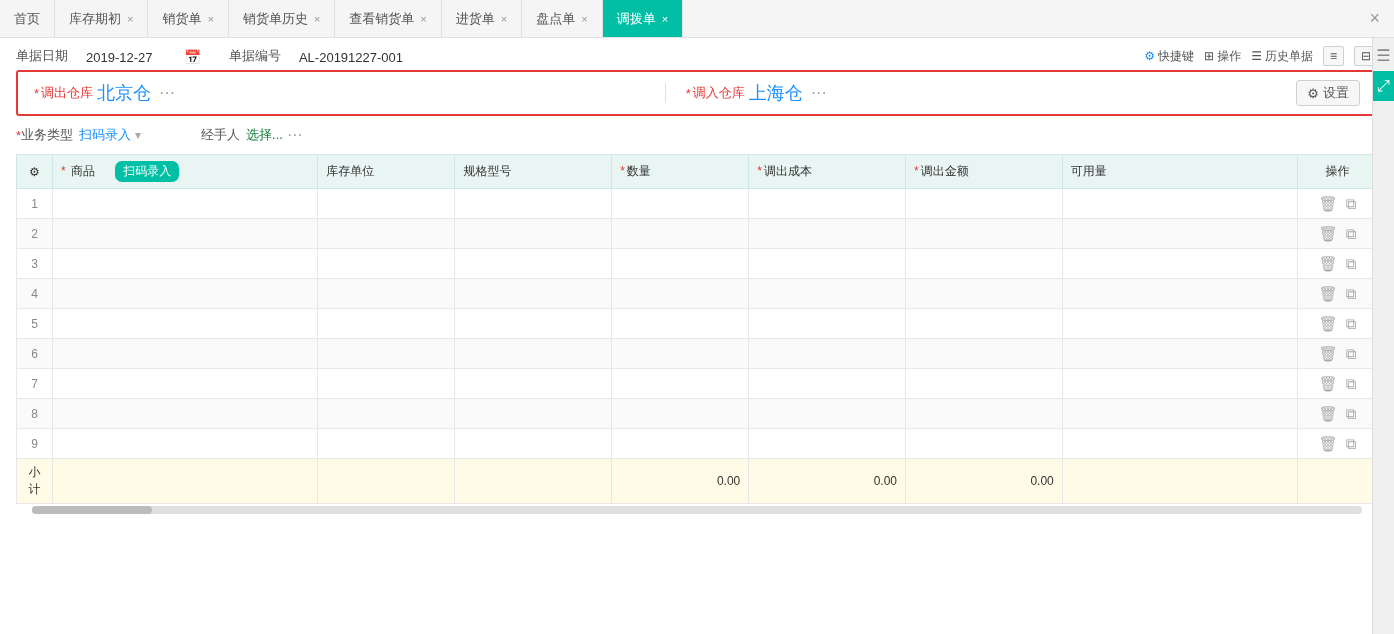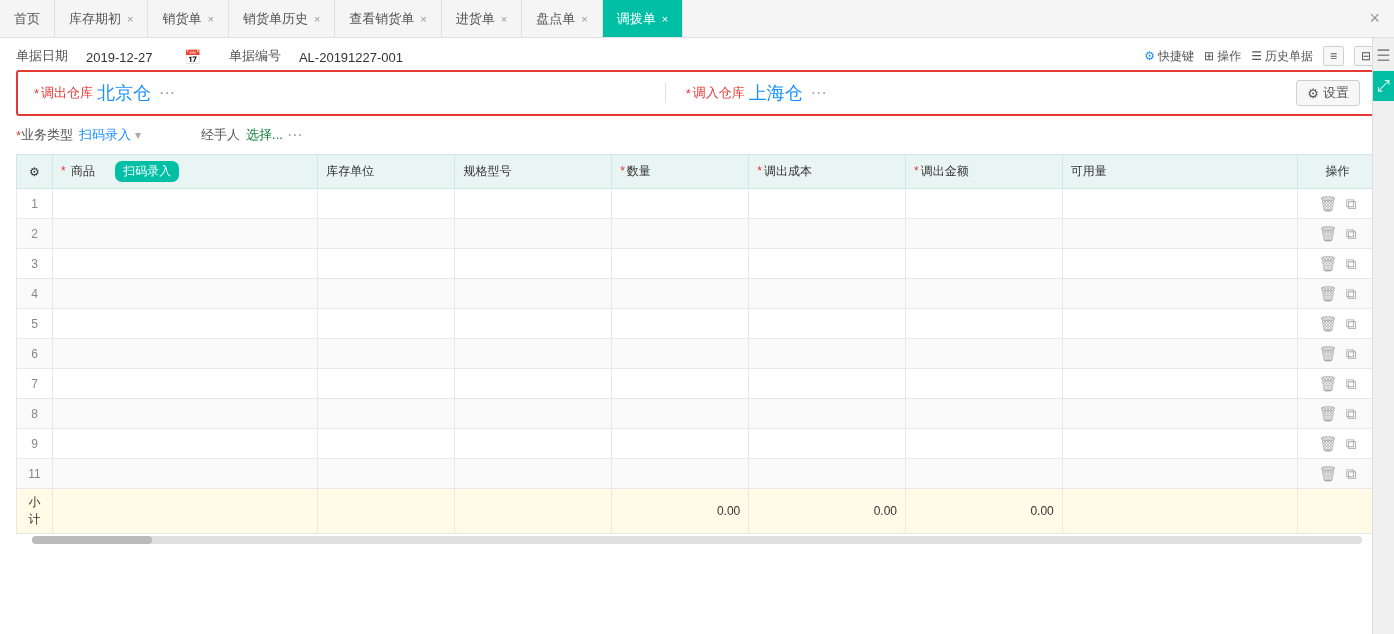--- a/index.html
+++ b/index.html
@@ -483,36 +483,20 @@
       <td style="min-width:80px;"></td>
       <td style="min-width:80px;"></td>
       <td style="min-width:120px;"></td>
       <td>
         <div class="op-icons">
           <span class="op-icon" title="delete">🗑</span>
           <span class="op-icon" title="copy">⧉</span>
         </div>
       </td>
     </tr>
-        <tr>
-      <td class="row-num">11</td>
-      <td></td>
-      <td></td>
-      <td></td>
-      <td></td>
-      <td></td>
-      <td></td>
-      <td></td>
-      <td>
-        <div class="op-icons">
-          <span class="op-icon" title="delete">🗑</span>
-          <span class="op-icon" title="copy">⧉</span>
-        </div>
-      </td>
-    </tr>
         <tr class="subtotal-row">
       <td colspan="1" style="text-align:center;">小计</td>
       <td></td>
       <td></td>
       <td></td>
       <td style="text-align:right;">0.00</td>
       <td style="text-align:right;">0.00</td>
       <td style="text-align:right;">0.00</td>
       <td></td>
       <td></td>

